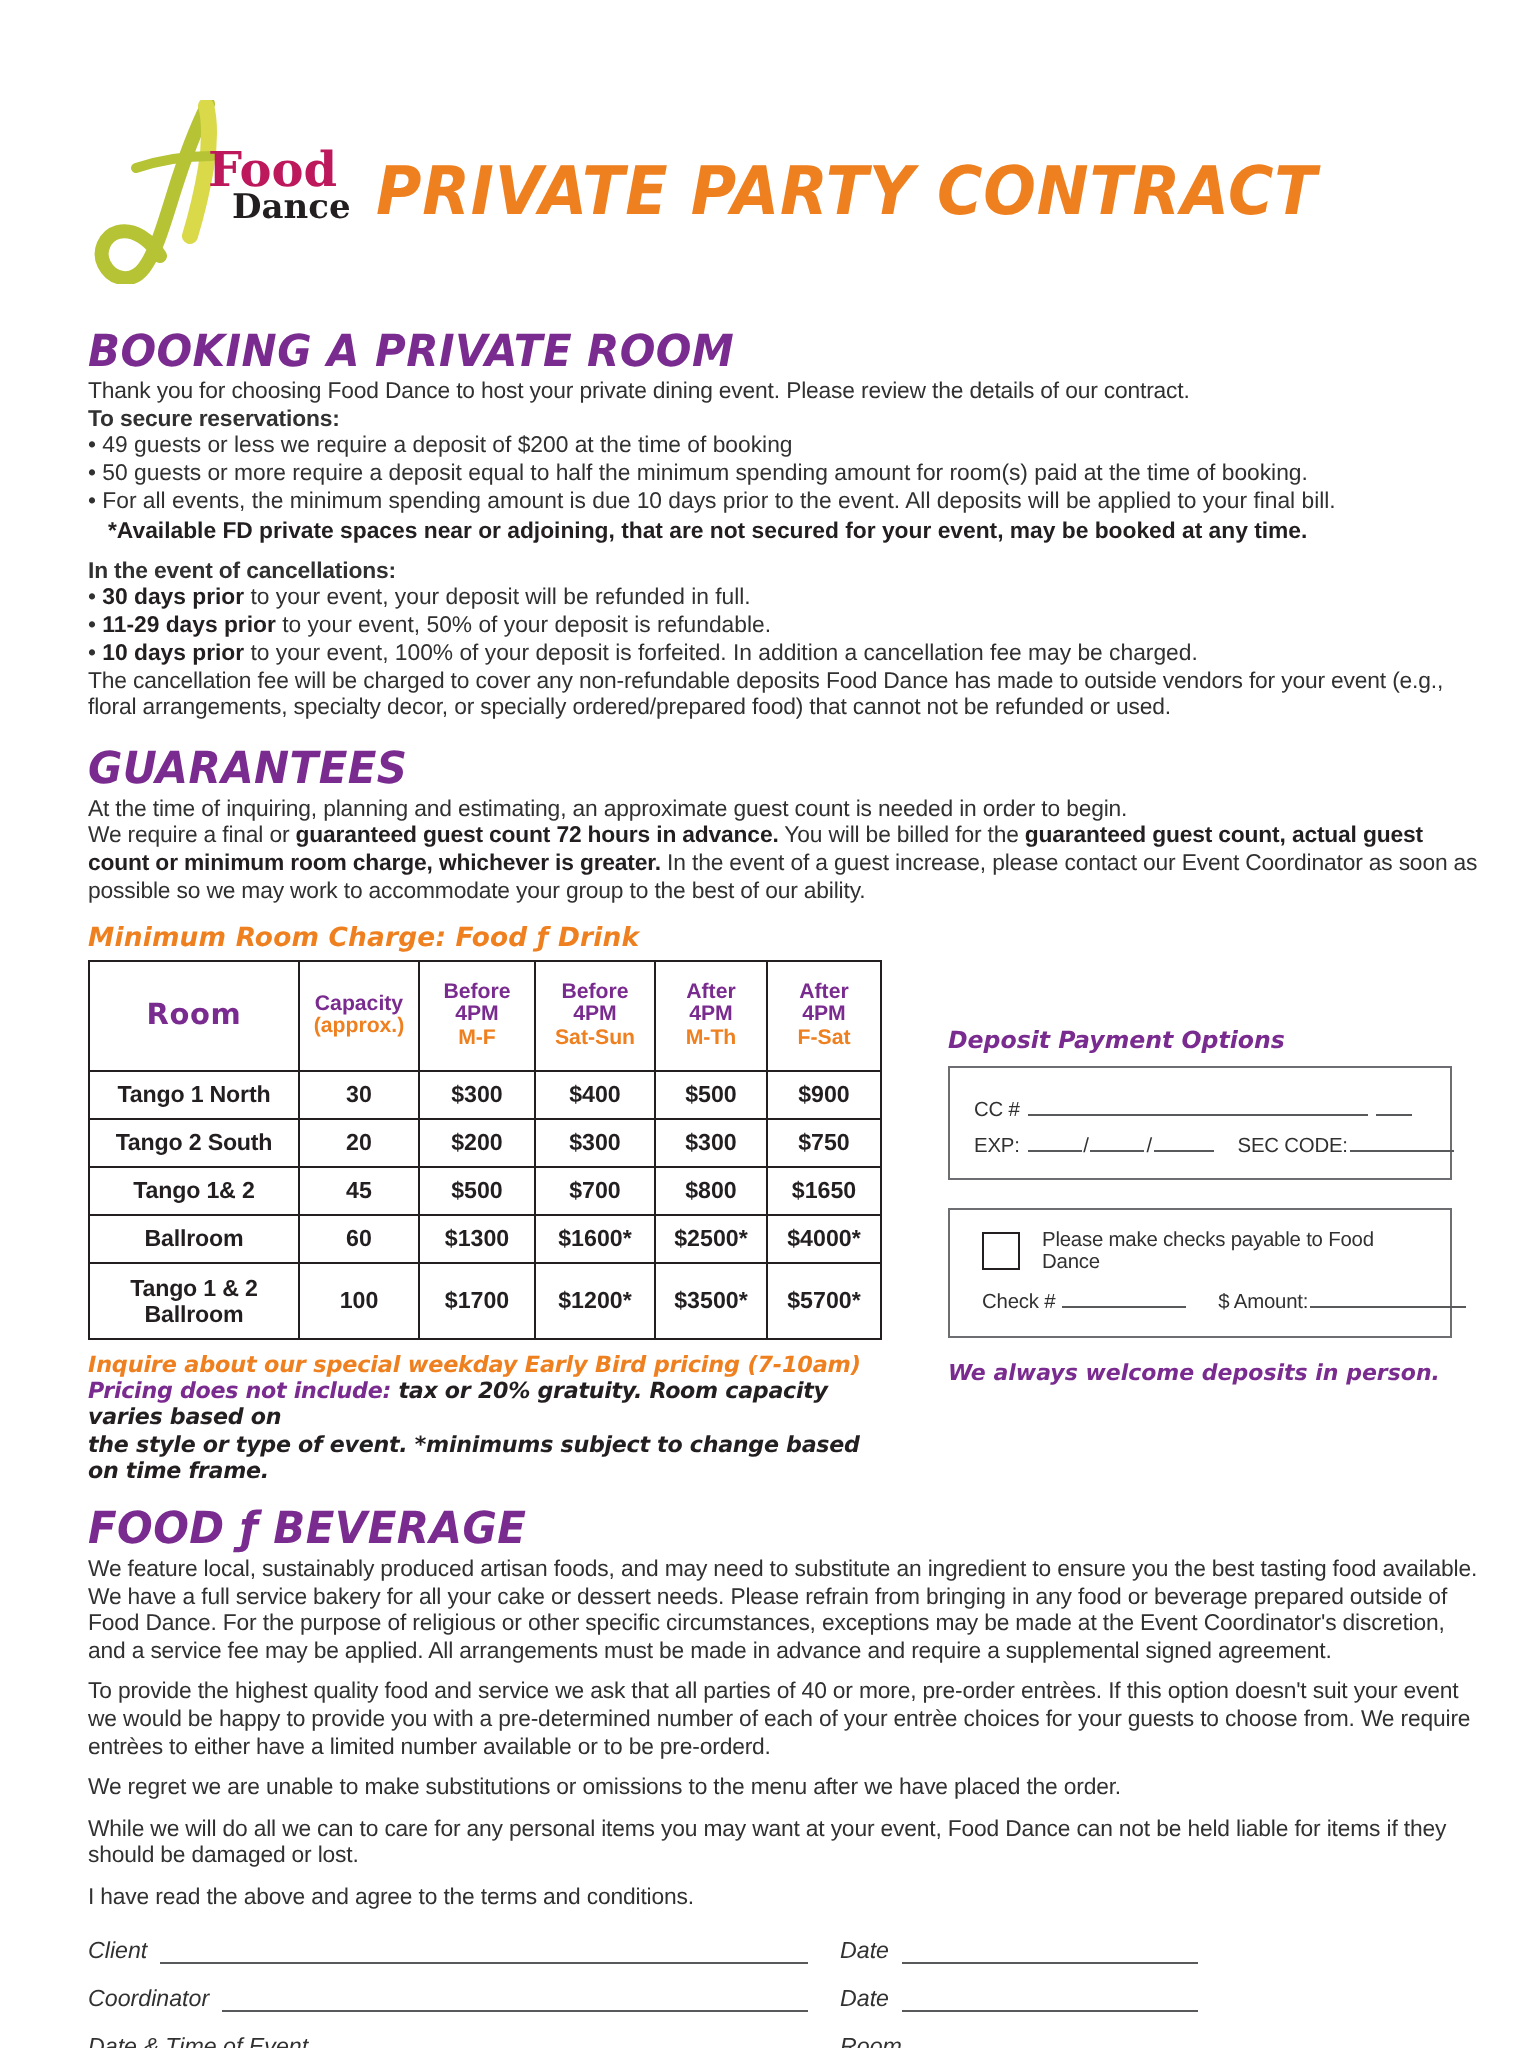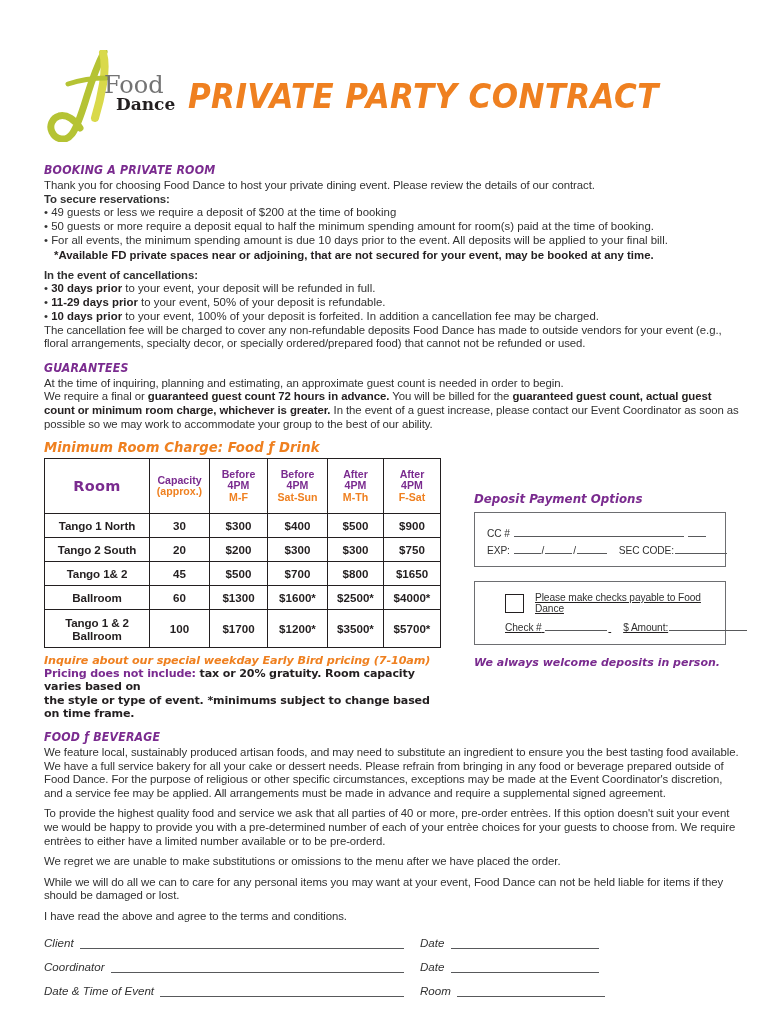--- a/index.html
+++ b/index.html
@@ -54,21 +54,21 @@
   }
 
   
   .content {
     padding: 0 30px 0 44px;
   }
   h2.sec {
     font-family: "DejaVu Sans", sans-serif;
     font-weight: bold;
     font-style: italic;
-    font-size: 11px;
+    font-size: 21px;
     color: #7a2b8f;
     margin: 6px 0 2px 0;
     letter-spacing: 0.2px;
     transform: scaleY(1.05);
     transform-origin: left bottom;
   }
   h2.sec.gap { margin-top: 11px; }
   p.body, div.body {
     font-size: 11.4px;
     line-height: 13.6px;
@@ -176,34 +176,35 @@
     font-weight: bold;
     font-style: italic;
     font-size: 11.2px;
     color: #ef8020;
     margin-top: 6px;
     letter-spacing: -0.1px;
   }
   .note-line {
     font-family: "DejaVu Sans", sans-serif;
     font-weight: bold;
+    font-style: italic;
     font-size: 11.1px;
     line-height: 13.2px;
     color: #231f20;
     letter-spacing: -0.15px;
   }
   .note-line .pp { color: #7a2b8f; }
 
   .dep-box {
     border: 1.2px solid #6d6e71;
     padding: 9px 12px 10px 12px;
     box-sizing: border-box;
     width: 252px;
   }
-  .dep-box.second { margin-top: 14px; padding: 10px 12px 11px 30px; text-decoration: underline; }
+  .dep-box.second { margin-top: 14px; padding: 10px 12px 11px 16px; }
   .cb-row {
     display: flex;
     align-items: center;
     margin-bottom: 7px;
   }
   .checkbox {
     width: 17px;
     height: 17px;
     border: 1.6px solid #231f20;
     flex: 0 0 17px;
@@ -262,21 +263,21 @@
 
 <div class="page">
 
   <div class="header">
     <div class="logo-wrap">
       <svg width="128" height="92" viewBox="0 0 128 92" xmlns="http://www.w3.org/2000/svg">
         <path d="M58 2 C52 14 46 30 41 46 C36 62 32 76 26 84 C20 92 10 90 6 82 C3 76 6 68 13 66 C21 64 29 70 34 78" fill="none" stroke="#b5c334" stroke-width="7" stroke-linecap="round"></path>
         <path d="M57 3 C59 10 59 22 57 34 C55 46 52 58 49 68" fill="none" stroke="#d9d94a" stroke-width="8" stroke-linecap="round"></path>
         <path d="M22 34 C34 30 48 28 60 28" fill="none" stroke="#b5c334" stroke-width="5" stroke-linecap="round"></path>
       </svg>
-      <div style="position:absolute; left:58px; top:24px; font-family:'DejaVu Serif', serif; font-weight:normal; font-size:24px; color:#737373; line-height:22px;">Food</div>
+      <div style="position:absolute; left:58px; top:24px; font-family:'DejaVu Serif', serif; font-weight:bold; font-size:24px; color:#be185d; line-height:22px;">Food</div>
       <div style="position:absolute; left:70px; top:46px; font-family:'DejaVu Serif', serif; font-weight:bold; font-size:17px; color:#231f20; line-height:17px;">Dance</div>
     </div>
     <div class="doc-title">PRIVATE PARTY CONTRACT</div>
   </div>
 
   <div class="content">
 
     <h2 class="sec">BOOKING A PRIVATE ROOM</h2>
     <p class="body">Thank you for choosing Food Dance to host your private dining event. Please review the details of our contract.</p>
     <p class="body lead">To secure reservations:</p>

